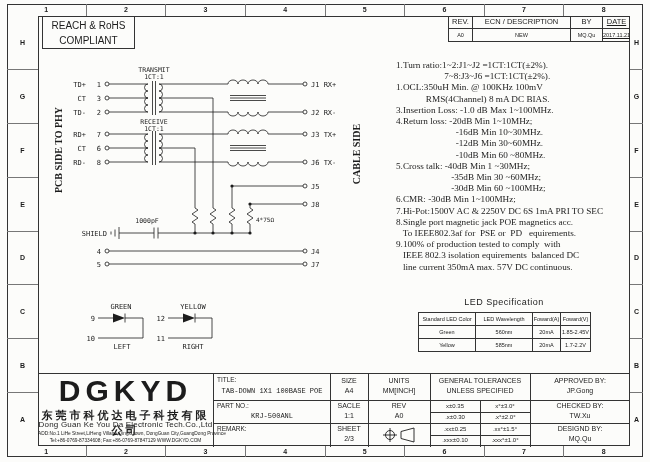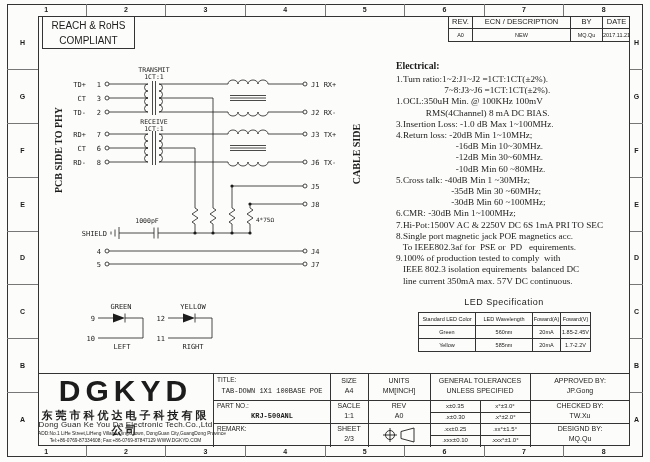--- a/index.html
+++ b/index.html
@@ -20,21 +20,21 @@
   .ruler-v { top:16px; width:31px; height:430px; display:flex; flex-direction:column; }
   .ruler-v > div { flex:1; display:flex; align-items:center; justify-content:center; font-size:7px; font-weight:bold; border-bottom:1px solid #777; }
   .ruler-v > div:last-child { border-bottom:none; }
   .ruler-v.right { width:13px; }
   
   .compliance { left:42px; top:16px; width:93px; height:33px; border:1px solid #333; text-align:center; font-size:10px; line-height:15px; padding-top:1px; }
   
   .rev-table { left:448px; top:16px; width:182px; height:26px; font-size:7.5px; }
   .rev-table .row { display:flex; height:13px; }
   .rev-table .c { border-left:1px solid #333; border-bottom:1px solid #333; text-align:center; overflow:hidden; }
-  .rev-table .c1{ width:24px; } .rev-table .c2{ width:98px; } .rev-table .c3{ width:32px;text-align:center; } .rev-table .c4{ width:28px; }
+  .rev-table .c1{ width:24px; } .rev-table .c2{ width:98px; } .rev-table .c3{ width:32px;text-align:center; } .rev-table .c4{ width:28px;text-decoration:underline; }
   .rev-table .hdr { line-height:12px; font-size:7.5px; }
   .rev-table .val { line-height:12px; font-size:5.5px; }
   
   .electrical { left:396px; top:60px; width:232px; }
   .electrical .etitle { font-family:"Liberation Serif", serif; font-weight:bold; font-size:9.8px; margin-bottom:3px; }
   .electrical .eline { font-family:"Liberation Serif", serif; font-size:9.2px; line-height:11.2px; white-space:pre; }
   
   .ledspec { left:398px; top:297px; width:172px;margin-left:20px; }
   .ledspec .ltitle { text-align:center; font-size:9px; margin-bottom:5px; letter-spacing:.5px; }
   .ledspec table { border-collapse:collapse; width:172px; table-layout:fixed; }
@@ -228,21 +228,20 @@
       <text x="125" y="290.5" text-anchor="end">11</text>
       <text x="153" y="299" text-anchor="middle">RIGHT</text>
     </g>
     <g font-family="Liberation Serif, serif" font-weight="bold" font-size="10">
       <text x="22" y="100" text-anchor="middle" transform="rotate(-90 22 100)">PCB SIDE TO PHY</text>
       <text x="320" y="104" text-anchor="middle" transform="rotate(-90 320 104)">CABLE SIDE</text>
     </g>
   </svg>
 
   <div class="abs electrical">
-    <div class="etitle">Electrical:</div>
     <div class="eline">1.Turn ratio:1~2:J1~J2 =1CT:1CT(±2%).</div>
     <div class="eline">                     7~8:J3~J6 =1CT:1CT(±2%).</div>
     <div class="eline">1.OCL:350uH Min. @ 100KHz 100mV</div>
     <div class="eline">             RMS(4Channel) 8 mA DC BIAS.</div>
     <div class="eline">3.Insertion Loss: -1.0 dB Max 1~100MHz.</div>
     <div class="eline">4.Return loss: -20dB Min 1~10MHz;</div>
     <div class="eline">                          -16dB Min 10~30MHz.</div>
     <div class="eline">                          -12dB Min 30~60MHz.</div>
     <div class="eline">                          -10dB Min 60 ~80MHz.</div>
     <div class="eline">5.Cross talk: -40dB Min 1 ~30MHz;</div>
@@ -306,21 +305,21 @@
       <div class="logo-word" style="position:absolute;left:0;top:0;width:175px;">DGKYD</div>
       <div class="logo-cn" style="position:absolute;left:0;top:34px;width:175px;">东莞市科优达电子科技有限公司</div>
       <div class="logo-en" style="position:absolute;left:0;top:46px;width:175px;">Dong Guan Ke You Da Electronic Tech.Co.,Ltd</div>
       <div class="logo-addr" style="position:absolute;left:0;top:57px;width:175px;">ADD:No.1 LiHe Street,LiHeng Village,Qingxi town, DongGuan City,GuangDong Province</div>
       <div class="logo-addr" style="position:absolute;left:0;top:64px;width:175px;">Tel:+86-0769-87334608; Fax:+86-0769-87847129  WWW.DGKYD.COM</div>
     </div>
 
     <div class="cell tb-label" style="left:179px;top:2px;">TITLE:</div>
     <div class="cell tb-center mono" style="left:176px;top:13px;width:116px;font-size:7px;">TAB-DOWN 1X1 100BASE POE</div>
     <div class="cell tb-label" style="left:179px;top:28px;">PART NO.:</div>
-    <div class="cell tb-center mono" style="left:176px;top:38px;width:116px;font-size:7px;font-weight:bold;">KRJ-500ANL</div>
+    <div class="cell tb-center mono" style="left:176px;top:38px;width:116px;font-size:7px;">KRJ-500ANL</div>
     <div class="cell tb-label" style="left:179px;top:51px;">REMARK:</div>
 
     <div class="cell tb-center" style="left:292px;top:3px;width:38px;font-size:7px;">SIZE</div>
     <div class="cell tb-center" style="left:292px;top:13px;width:38px;font-size:7px;">A4</div>
     <div class="cell tb-center" style="left:330px;top:3px;width:62px;font-size:7px;">UNITS</div>
     <div class="cell tb-center" style="left:330px;top:13px;width:62px;font-size:7px;">MM[INCH]</div>
     <div class="cell tb-center" style="left:392px;top:3px;width:100px;font-size:7px;">GENERAL TOLERANCES</div>
     <div class="cell tb-center" style="left:392px;top:13px;width:100px;font-size:7px;">UNLESS SPECIFIED</div>
     <div class="cell tb-center" style="left:492px;top:3px;width:100px;font-size:7px;">APPROVED BY:</div>
     <div class="cell tb-center" style="left:492px;top:13px;width:100px;font-size:7px;">JP.Gong</div>

